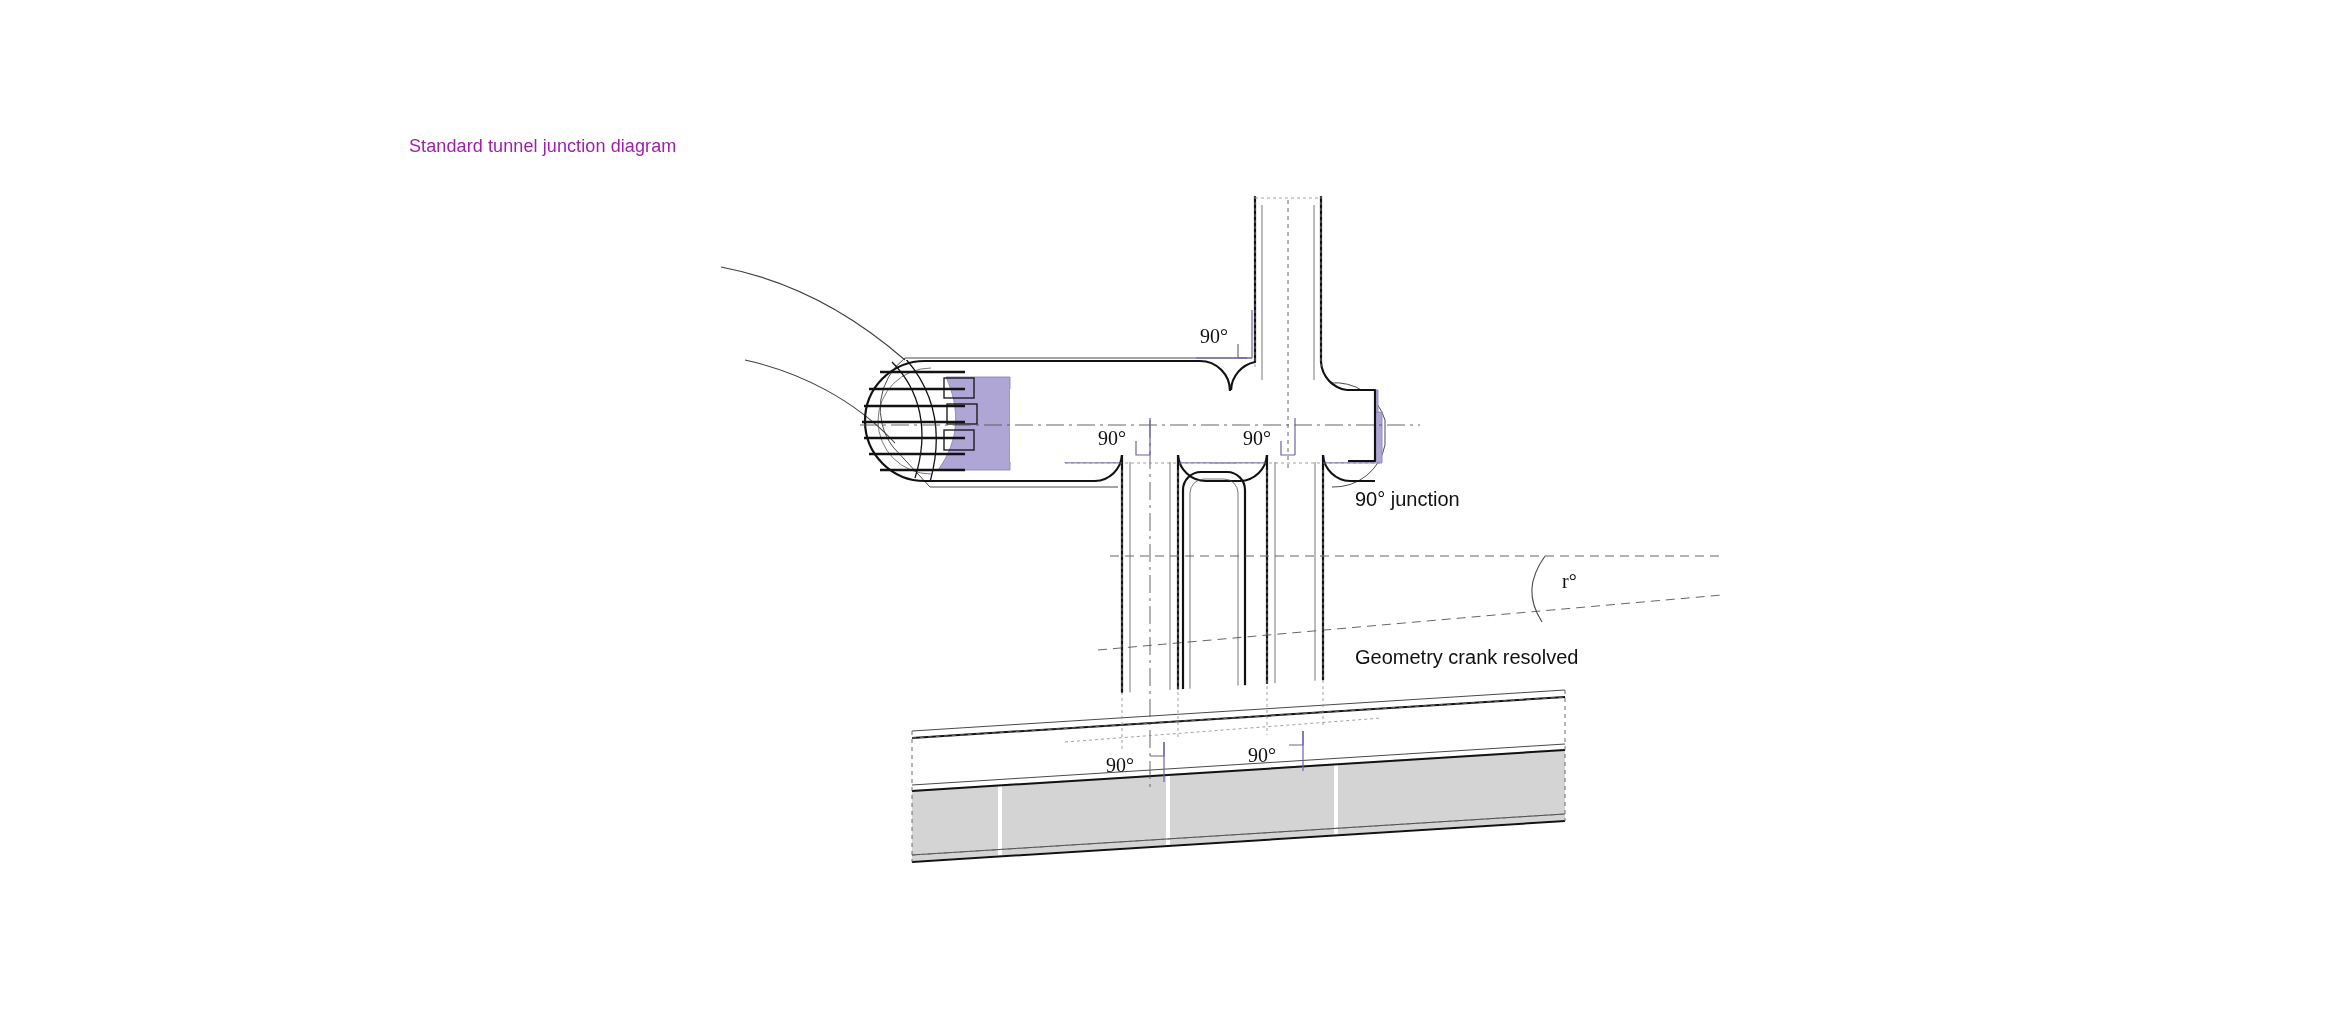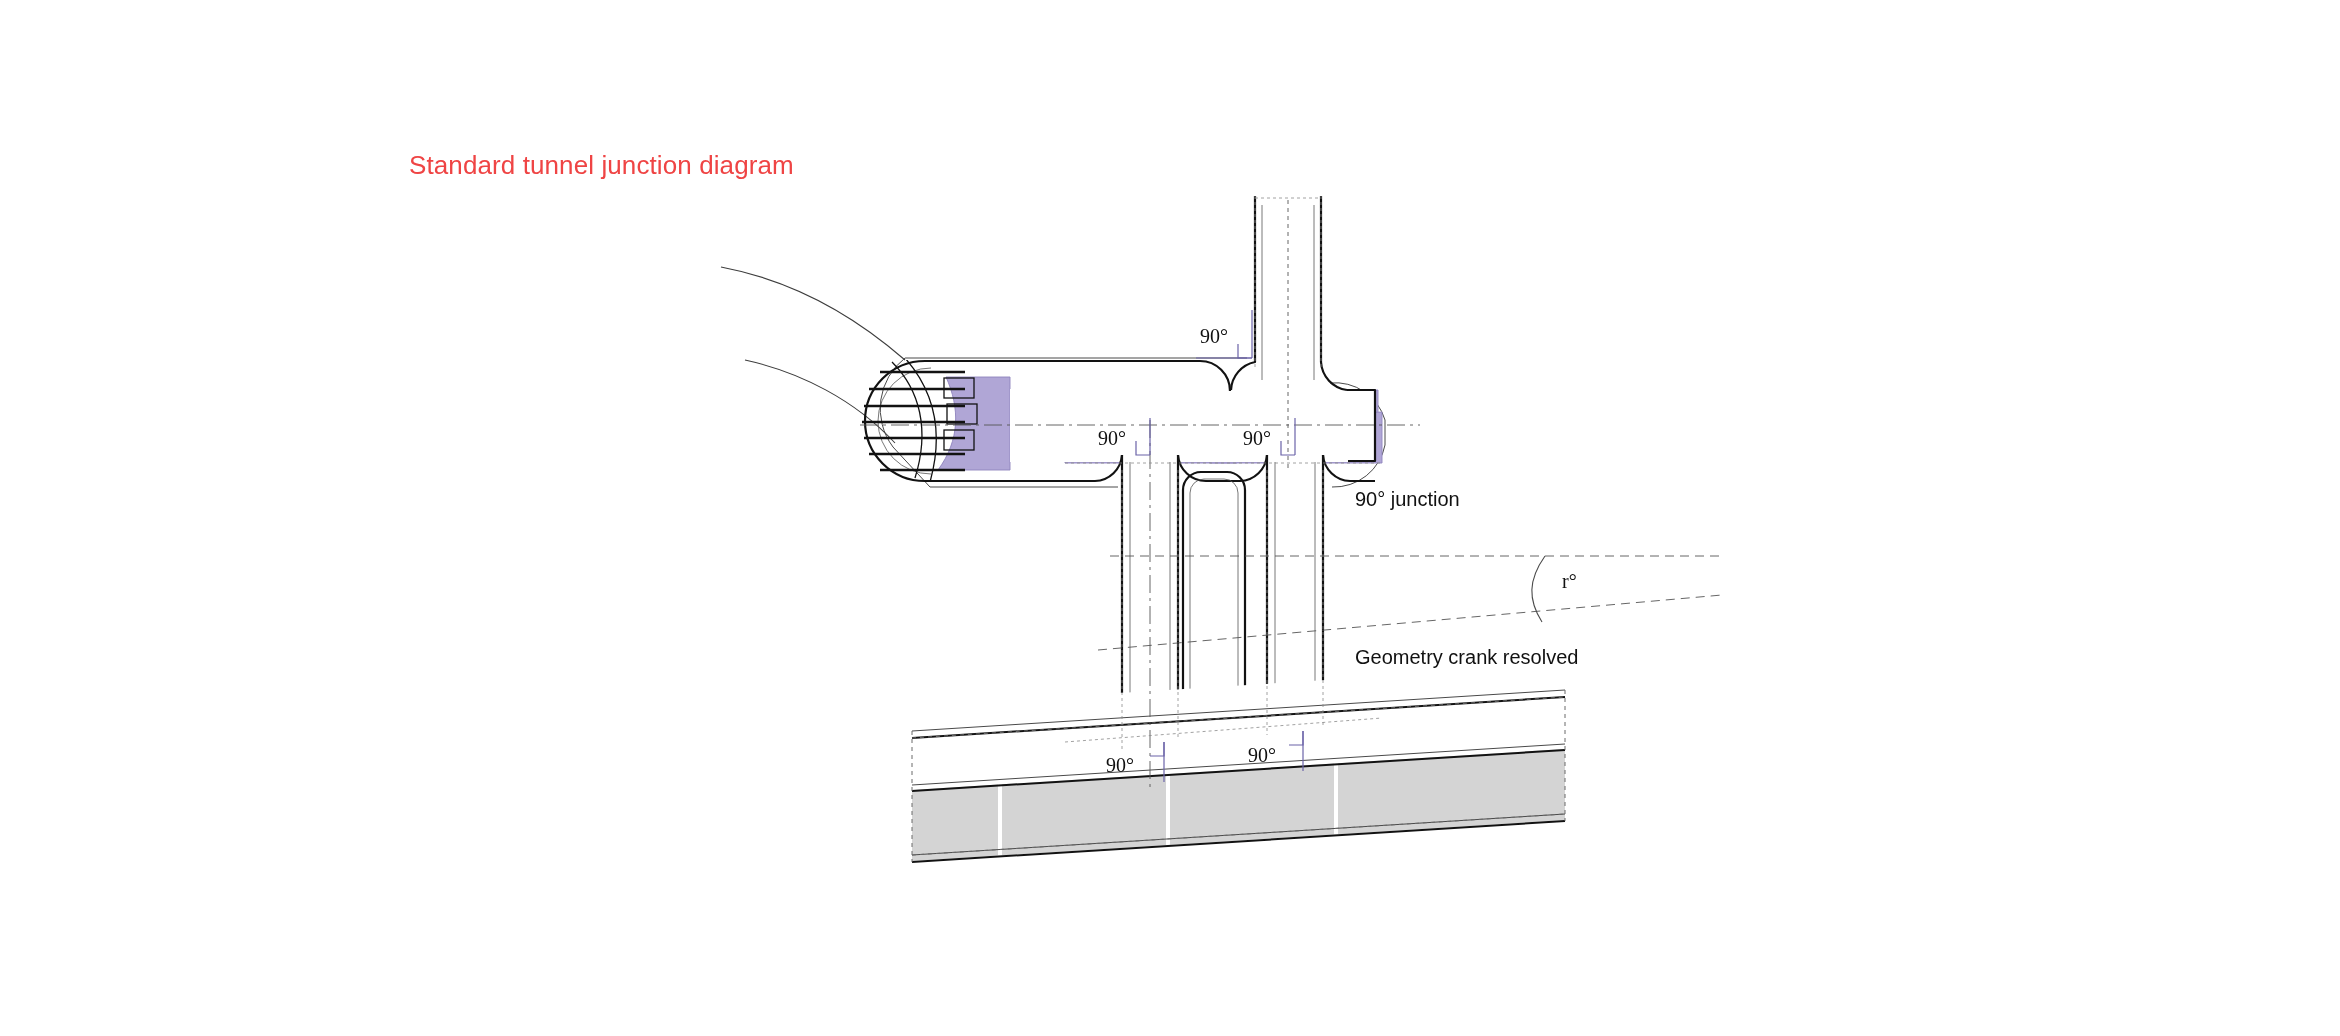--- a/index.html
+++ b/index.html
@@ -16,23 +16,23 @@
   }
   #canvas {
     position: absolute;
     left: 0; top: 0;
     width: 2340px;
     height: 1036px;
   }
   .diagram-title {
     position: absolute;
     left: 409px;
-    top: 150px;
-    font-size: 26px;
-    color: #ef4444;
+    top: 136px;
+    font-size: 18px;
+    color: #a21caf;
     font-family: "Liberation Sans", sans-serif;
     white-space: nowrap;
     letter-spacing: 0.1px;
   }
   .ann-label {
     font-family: "Liberation Serif", serif;
     font-size: 20px;
     fill: #111111;
   }
   .note-label {

